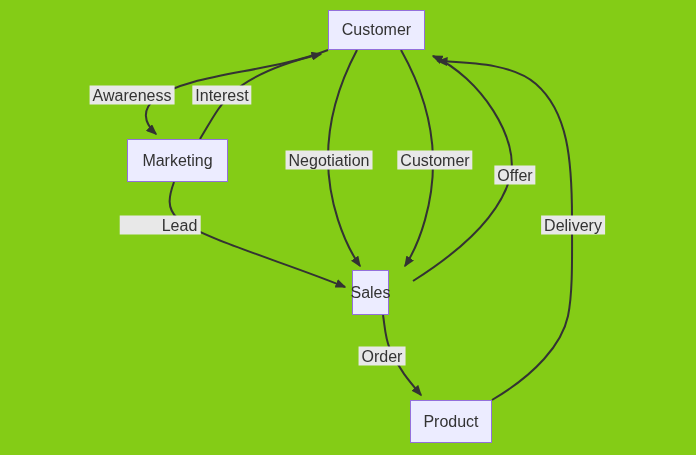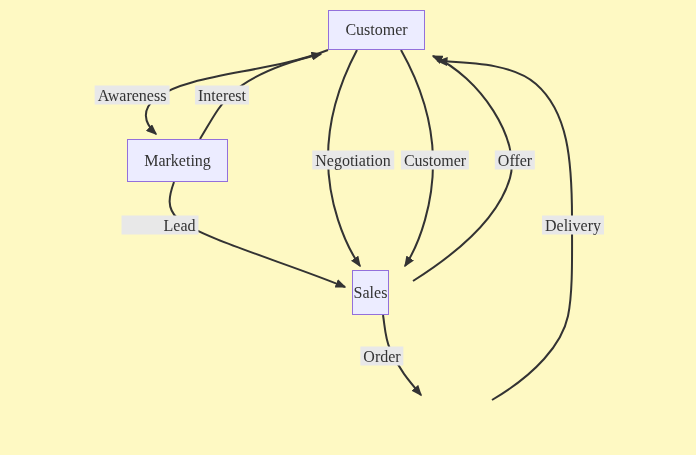--- a/index.html
+++ b/index.html
@@ -5,23 +5,22 @@
   html, body {
     margin: 0;
     padding: 0;
     background: #ffffff;
     font-family: "Liberation Sans", "DejaVu Sans", sans-serif;
   }
   .canvas {
     position: relative;
     width: 696px;
     height: 455px;
-    background: #fef9c3;
+    background: #84cc16;
     overflow: hidden;
-    font-family: Liberation Serif, serif;
   }
   .edges-svg {
     position: absolute;
     left: 0;
     top: 0;
     width: 696px;
     height: 455px;
   }
   .edges-svg path {
     fill: none;
@@ -68,23 +67,24 @@
     <path d="M 357 50 C 340 82 328 118 328 158 C 328 202 344 243 360 266" marker-end="url(#arrowhead)"></path>
     <path d="M 401 50 C 419 82 432 118 433 158 C 434 202 420 243 405 266" marker-end="url(#arrowhead)"></path>
     <path d="M 413 281 C 459 252 499 216 510 178 C 521 140 480 77 433 56" marker-end="url(#arrowhead)"></path>
     <path d="M 383 315 C 385 327 385 338 390 349 C 398 368 409 381 421 395" marker-end="url(#arrowhead)"></path>
     <path d="M 492 400 C 536 374 562 344 568 316 C 573 292 572 255 572 218 C 572 160 568 112 536 84 C 512 63 469 63 438 61" marker-end="url(#arrowhead)"></path>
   </svg>
 
   <div class="node" style="left:328px; top:10px; width:97px; height:40px;">Customer</div>
   <div class="node" style="left:127px; top:139px; width:101px; height:43px;">Marketing</div>
   <div class="node" style="left:352px; top:270px; width:37px; height:45px;">Sales</div>
+  <div class="node" style="left:410px; top:400px; width:82px; height:43px;">Product</div>
 
   <div class="edge-label" style="left:132px; top:95px;">Awareness</div>
   <div class="edge-label" style="left:222px; top:95px;">Interest</div>
   <div class="edge-label" style="left:160px; top:225px;padding-left:42px;">Lead</div>
-  <div class="edge-label" style="left:329px; top:160px;margin-left:24px;">Negotiation</div>
+  <div class="edge-label" style="left:329px; top:160px;">Negotiation</div>
   <div class="edge-label" style="left:435px; top:160px;">Customer</div>
-  <div class="edge-label" style="left:515px; top:160px;">Offer</div>
+  <div class="edge-label" style="left:515px; top:175px;">Offer</div>
   <div class="edge-label" style="left:382px; top:356px;">Order</div>
   <div class="edge-label" style="left:573px; top:225px;">Delivery</div>
 
 </div>
 
 </body></html>

